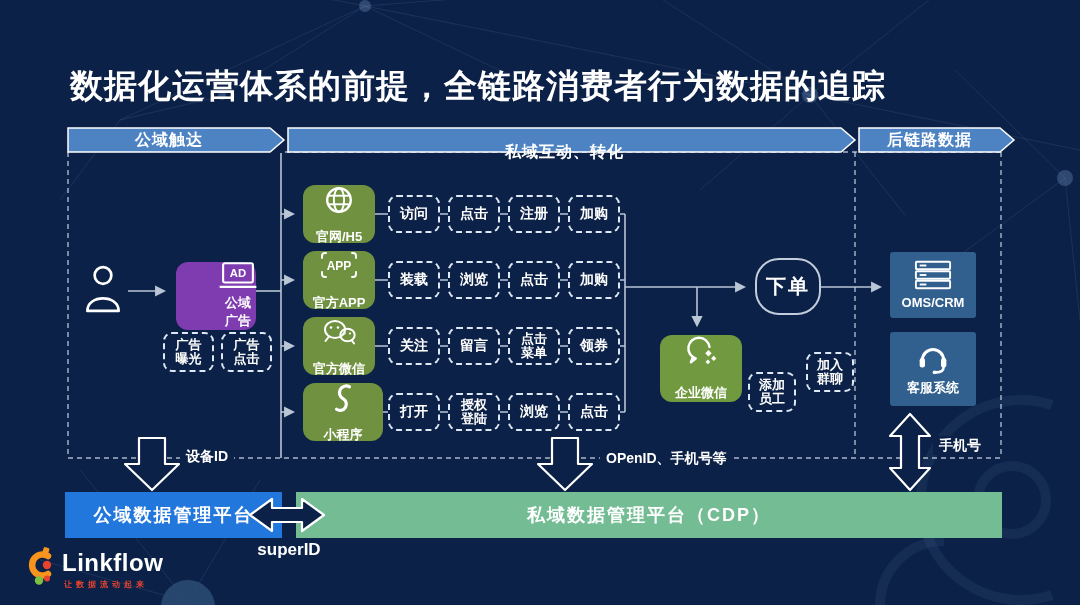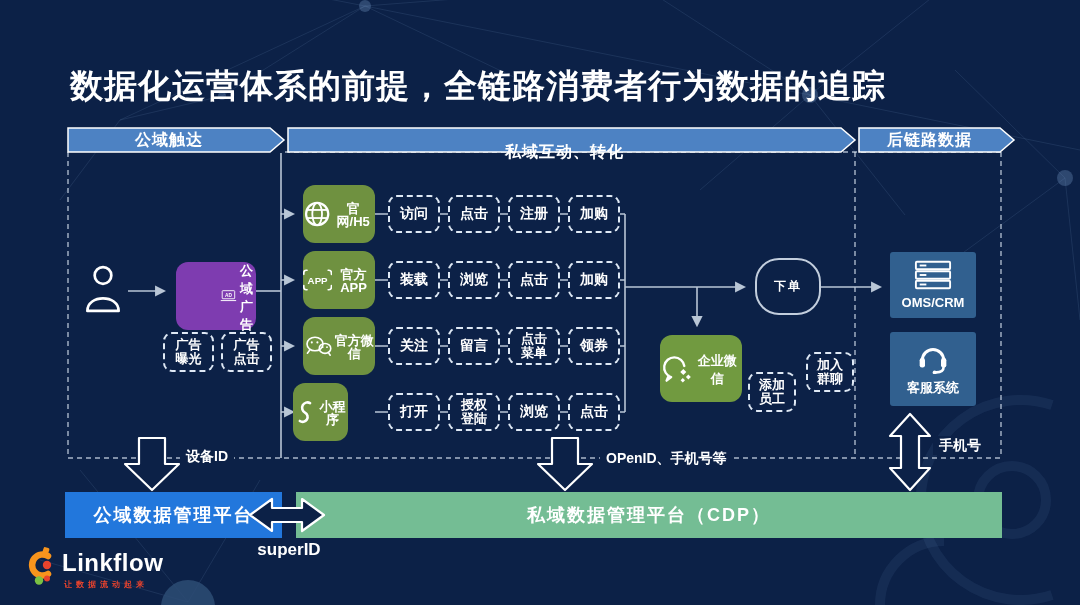--- a/index.html
+++ b/index.html
@@ -8,30 +8,30 @@
     --line:#b9c6d6; --red:#e8432d; --dash:#dfe9f5;
   }
   html,body{margin:0;padding:0;background:#06142e;}
   #stage{position:relative;width:1080px;height:605px;background:var(--bg,#0c2147);
     overflow:hidden;font-family:"Liberation Sans","DejaVu Sans",sans-serif;color:#fff;}
   #stage svg.layer{position:absolute;left:0;top:0;pointer-events:none;}
   .abs{position:absolute;box-sizing:border-box;}
   .title{font-size:33px;font-weight:800;letter-spacing:1px;white-space:nowrap;}
   .band-label{height:24px;display:flex;align-items:center;justify-content:center;
     font-size:16px;font-weight:700;letter-spacing:1px;}
-  .rbox{border-radius:12px;display:flex;flex-direction:row;align-items:center;
-    justify-content:flex-end;text-align:center;}
+  .rbox{border-radius:12px;display:flex;flex-direction:column;align-items:center;
+    justify-content:space-between;text-align:center;}
   .chan{background:var(--green,#6f9140);}
   .chan .clabel{font-size:13px;font-weight:700;margin-top:2px;line-height:1;}
   .purple{background:var(--purple,#7e3cb0);padding-left:44px;}
   .ebox{background:var(--bg,#0c2147);border:2px dashed var(--dash,#dfe9f5);border-radius:9px;
     display:flex;align-items:center;justify-content:center;text-align:center;
     font-size:14px;font-weight:700;line-height:1.1;white-space:pre-line;}
   .order{border:2px solid #c3cedd;border-radius:24px;display:flex;align-items:center;
-    justify-content:center;font-size:12px;font-weight:700;letter-spacing:2px;font-family:Liberation Mono, monospace;}
+    justify-content:center;font-size:20px;font-weight:700;letter-spacing:2px;font-family:Liberation Mono, monospace;}
   .steelbox{background:var(--steel,#31608f);border-radius:3px;display:flex;flex-direction:column;
     align-items:center;justify-content:center;}
   .steelbox .slabel{font-size:13px;font-weight:700;margin-top:5px;}
   .idlabel{background:var(--bg,#0c2147);padding:2px 6px;font-size:14px;font-weight:700;
     white-space:nowrap;line-height:1.1;}
   .bar{display:flex;align-items:center;justify-content:center;font-size:18px;
     font-weight:700;letter-spacing:2px;}
   .superid{font-size:17px;font-weight:800;text-align:center;}
   .logo-name{font-size:24px;font-weight:800;letter-spacing:.5px;line-height:1;}
   .logo-tag{font-size:8px;font-weight:800;color:var(--red,#e8432d);letter-spacing:4px;white-space:nowrap;}
@@ -146,21 +146,21 @@
       <line x1="-10" y1="4.5" x2="-13.5" y2="9" stroke="#fff" stroke-width="2" stroke-linecap="round"></line>
       <circle cx="-8" cy="-4.5" r="1.3" fill="#fff"></circle>
         <circle cx="-1" cy="-4.5" r="1.3" fill="#fff"></circle>
       <ellipse cx="8.5" cy="3" rx="7.2" ry="6.2" stroke="#fff" stroke-width="2" fill="none"></ellipse>
       <line x1="12.5" y1="8" x2="15" y2="11.5" stroke="#fff" stroke-width="2" stroke-linecap="round"></line>
       <circle cx="5.5" cy="1.5" r="1.1" fill="#fff"></circle>
         <circle cx="11" cy="1.5" r="1.1" fill="#fff"></circle>
     </svg>
     <div class="clabel">官方微信</div>
   </div>
-  <div class="abs rbox chan" style="left:293px;top:383px;width:55px;height:58px;">
+  <div class="abs rbox chan" style="left:303px;top:383px;width:80px;height:58px;">
     <svg width="30" height="30" viewBox="-14 -14 28 28">
       <path d="M6,-10.5 A5.8,5.8 0 1 0 0,0.6 A5.8,5.8 0 1 1 -6,10.5" stroke="#fff" stroke-width="3" fill="none" stroke-linecap="round"></path>
     </svg>
     <div class="clabel">小程序</div>
   </div>
 
   <div class="abs ebox" style="left:388px;top:195px;width:52px;height:38px;">访问</div>
   <div class="abs ebox" style="left:448px;top:195px;width:52px;height:38px;">点击</div>
   <div class="abs ebox" style="left:508px;top:195px;width:52px;height:38px;">注册</div>
   <div class="abs ebox" style="left:568px;top:195px;width:52px;height:38px;">加购</div>

